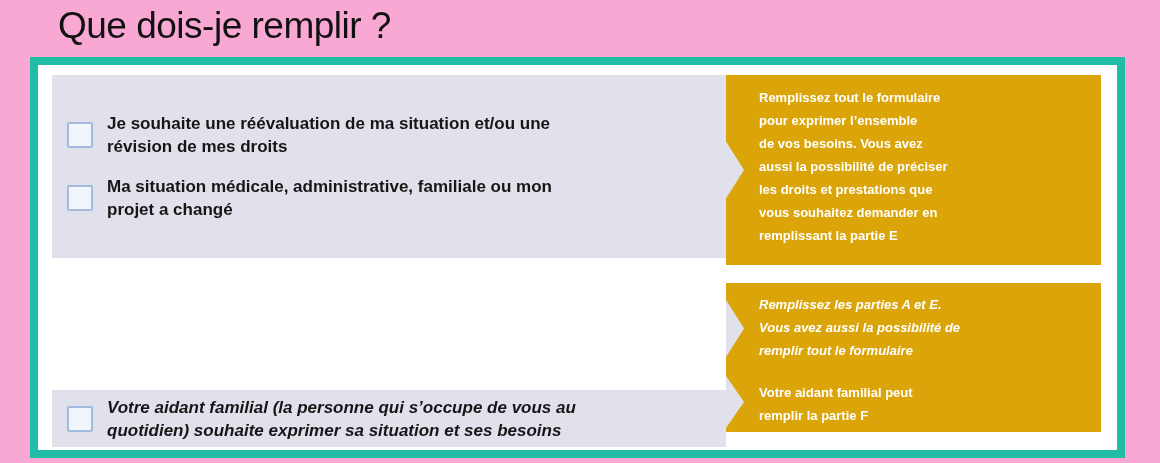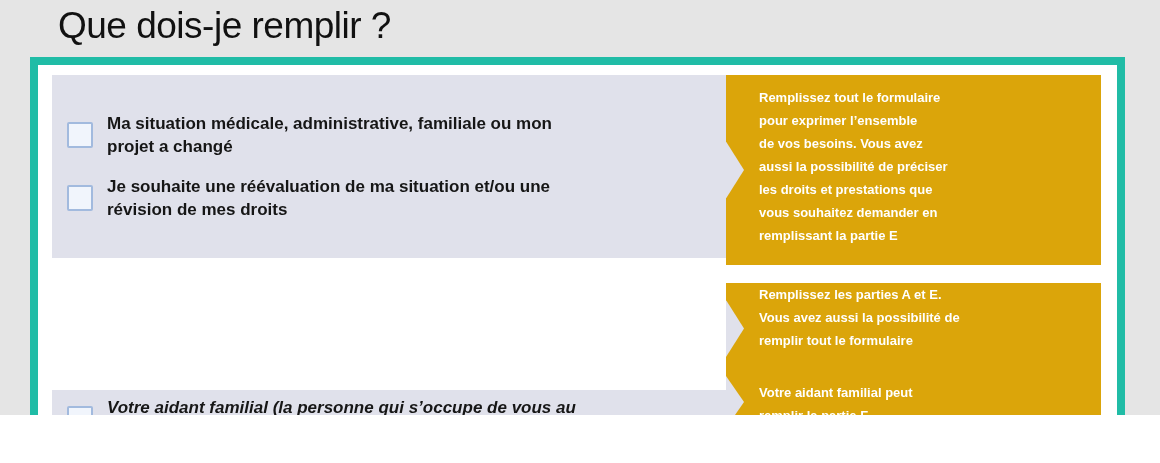--- a/index.html
+++ b/index.html
@@ -8,22 +8,22 @@
     --gold:#dba50a;
     --ink:#161616;
     --cb-border:#a2bade;
     --cb-fill:#f1f5fc;
   }
   *{margin:0;padding:0;box-sizing:border-box;}
   html,body{background:#ffffff;}
   body{font-family:"Liberation Sans","DejaVu Sans",sans-serif;color:var(--ink);}
   .canvas{
     position:relative;
-    width:1160px;height:415px;
-    background:#e5e5e5;
+    width:1160px;height:463px;
+    background:#f9a8d4;
     overflow:hidden;
   }
   .page-title{
     position:absolute;left:58px;top:2px;
     font-size:37px;font-weight:400;letter-spacing:-0.5px;
     color:#111;line-height:48px;
   }
   .frame{
     position:absolute;left:30px;top:57px;
     width:1095px;height:401px;
@@ -60,21 +60,21 @@
     color:#ffffff;
   }
   .callout-1{top:10px;height:190px;}
   .callout-2{top:218px;height:91px;}
   .callout-3{top:307px;height:60px;}
   .callout-text{
     font-size:13px;font-weight:700;line-height:23px;
     white-space:pre-line;
   }
   .callout-1 .callout-text{padding:11px 18px 0 33px;}
-  .callout-2 .callout-text{padding:0 18px 0 33px;}
+  .callout-2 .callout-text{padding:10px 18px 0 33px;font-style:italic;}
   .callout-3 .callout-text{padding:9px 18px 0 33px;}
   .callout-arrow{
     position:absolute;left:0;top:50%;
     transform:translateY(-50%);
     width:18px;height:57px;
     background:var(--panel);
     clip-path:polygon(0 0,100% 50%,0 100%);
   }
   .callout-3 .callout-arrow{height:52px;}
 </style>
@@ -83,27 +83,27 @@
 
 <div class="canvas">
 
   <h1 class="page-title">Que dois-je remplir ?</h1>
 
   <div class="frame">
 
     <section class="panel panel-1">
       <div class="option">
         <span class="checkbox"></span>
-        <span class="option-label">Ma situation médicale, administrative, familiale ou mon
-projet a changé</span>
+        <span class="option-label">Je souhaite une réévaluation de ma situation et/ou une
+révision de mes droits</span>
       </div>
       <div class="option">
         <span class="checkbox"></span>
-        <span class="option-label">Je souhaite une réévaluation de ma situation et/ou une
-révision de mes droits</span>
+        <span class="option-label">Ma situation médicale, administrative, familiale ou mon
+projet a changé</span>
       </div>
     </section>
     <aside class="callout callout-1">
       <span class="callout-arrow"></span>
       <p class="callout-text">Remplissez tout le formulaire
 pour exprimer l’ensemble
 de vos besoins. Vous avez
 aussi la possibilité de préciser
 les droits et prestations que
 vous souhaitez demander en

